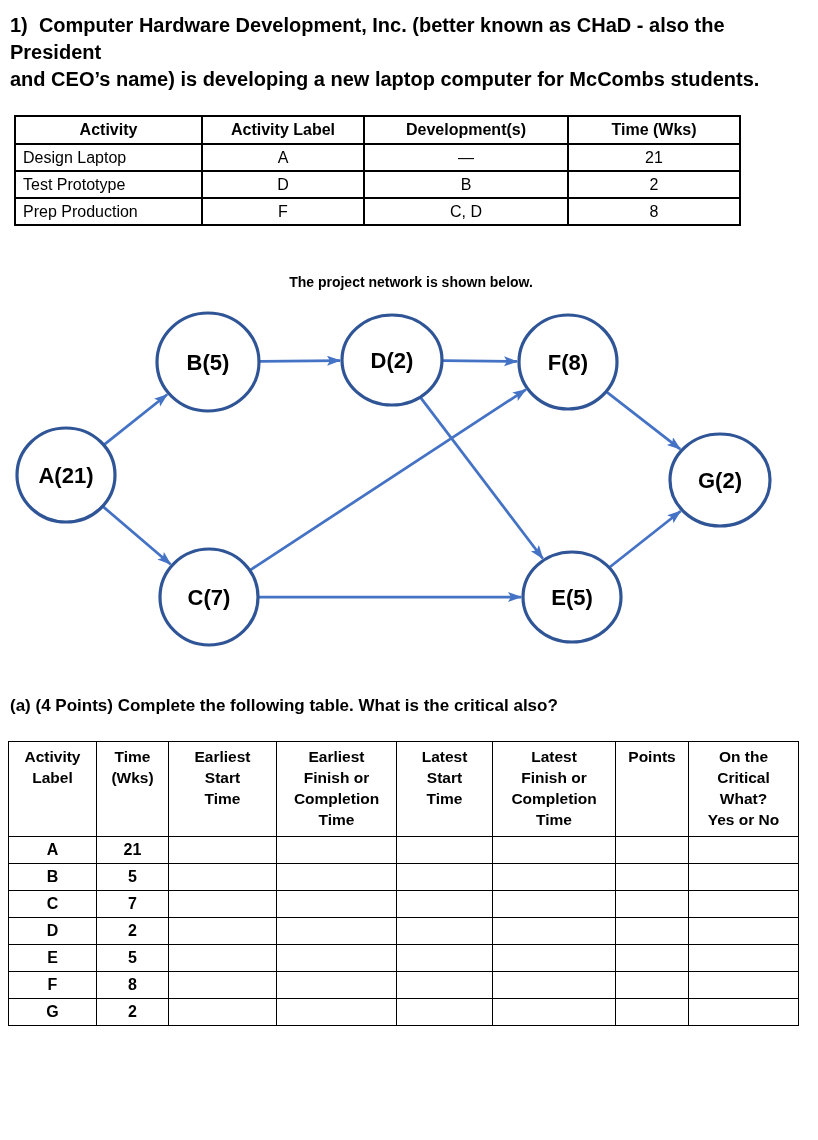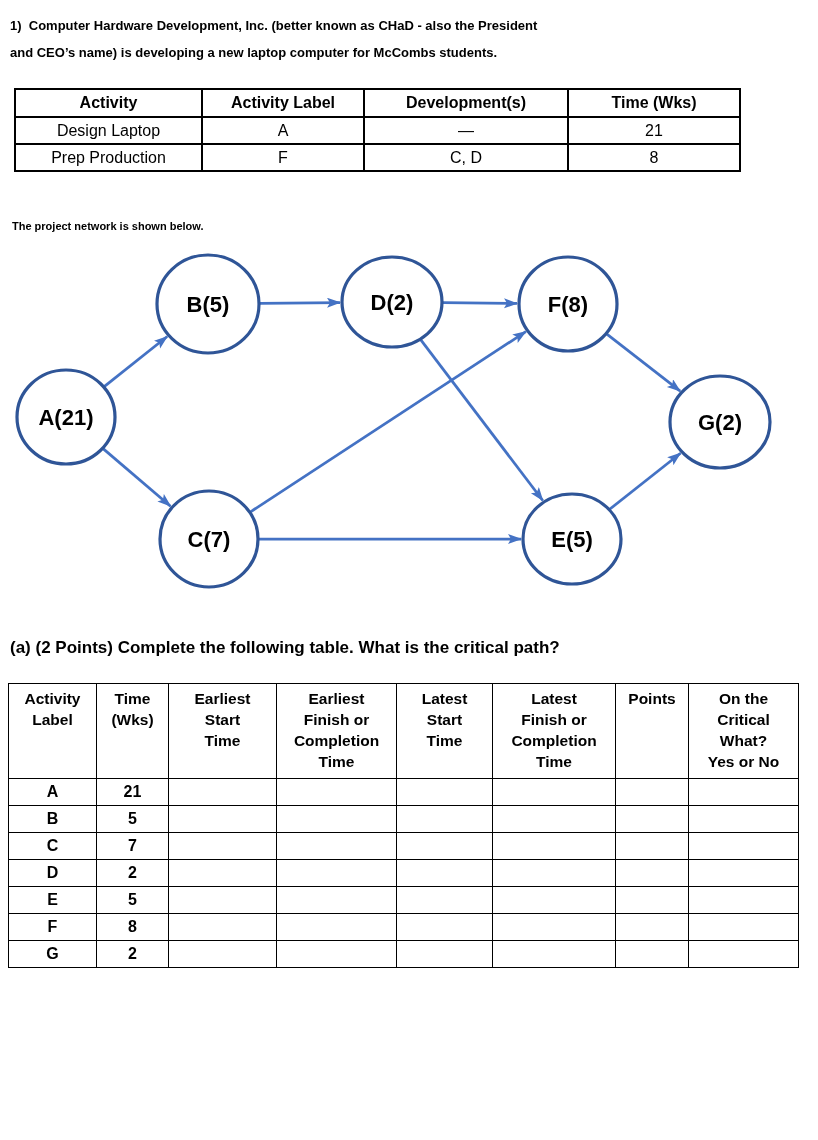--- a/index.html
+++ b/index.html
@@ -4,37 +4,37 @@
 <style>
   html,body{margin:0;padding:0;background:#fff;}
   body{
     width:818px;height:1140px;box-sizing:border-box;
     padding:8px 8px 0 8px;
     color:#000;
     font-family:"Liberation Sans", sans-serif;
     overflow:hidden;
   }
   .intro{
-    font-size:13px;line-height:27px;margin:4px 0 0 2px;
+    font-size:20px;line-height:27px;margin:4px 0 0 2px;
     white-space:pre-line;font-weight:600;
   }
   
   table.activity{
     border-collapse:collapse;table-layout:fixed;
     margin:22px 0 0 6px;
   }
   table.activity th, table.activity td{
     border:2px solid #000;
     padding:0 7px;height:25px;
     text-align:center;vertical-align:middle;
     font-size:16px;
   }
   table.activity th{font-weight:bold;height:26px;}
-  table.activity td.left{text-align:center;}
-  .caption{font-size:11px;font-weight:600;margin:48px 0 0 4px;}
+  table.activity td.left{text-align:left;}
+  .caption{font-size:14px;font-weight:600;margin:48px 0 0 4px;text-align:center;}
   svg.network{display:block;margin:2px 0 0 -8px;}
   svg.network text{
     font-family:"Liberation Sans", sans-serif;
     font-weight:bold;font-size:22px;fill:#000;
   }
   .question{font-size:17px;font-weight:600;margin:44px 0 0 2px;}
   .question .bold{font-weight:bold;}
   
   table.answer{
     border-collapse:collapse;table-layout:fixed;
@@ -74,20 +74,26 @@
         <th>Development(s)</th>
         <th>Time (Wks)</th>
       </tr>
   </thead>
   <tbody id="activity-tbody">
       <tr>
         <td class="left">Design Laptop</td>
         <td>A</td>
         <td>—</td>
         <td>21</td>
+      </tr>
+      <tr>
+        <td class="left">Test Prototype</td>
+        <td>D</td>
+        <td>B</td>
+        <td>2</td>
       </tr>
       <tr>
         <td class="left">Prep Production</td>
         <td>F</td>
         <td>C, D</td>
         <td>8</td>
       </tr>
     </tbody>
 </table>
 
@@ -135,21 +141,21 @@
         <ellipse cx="568" cy="430" rx="49" ry="47" fill="#ffffff" stroke="#2f5597" stroke-width="3.2"></ellipse>
         <text x="568" y="430" text-anchor="middle" dy="0.35em">F(8)</text>
       </g>
       <g>
         <ellipse cx="720" cy="548" rx="50" ry="46" fill="#ffffff" stroke="#2f5597" stroke-width="3.2"></ellipse>
         <text x="720" y="548" text-anchor="middle" dy="0.35em">G(2)</text>
       </g>
     </g>
 </svg>
 
-<p class="question"><span>(a) </span><span class="bold">(2 Points)</span><span> Complete the following table. What is the critical path?</span></p>
+<p class="question"><span>(a) </span><span class="bold">(4 Points)</span><span> Complete the following table. What is the critical also?</span></p>
 
 <table class="answer">
   <colgroup>
     <col style="width:88px">
       <col style="width:72px">
       <col style="width:108px">
       <col style="width:120px">
     <col style="width:96px">
       <col style="width:123px">
       <col style="width:73px">

